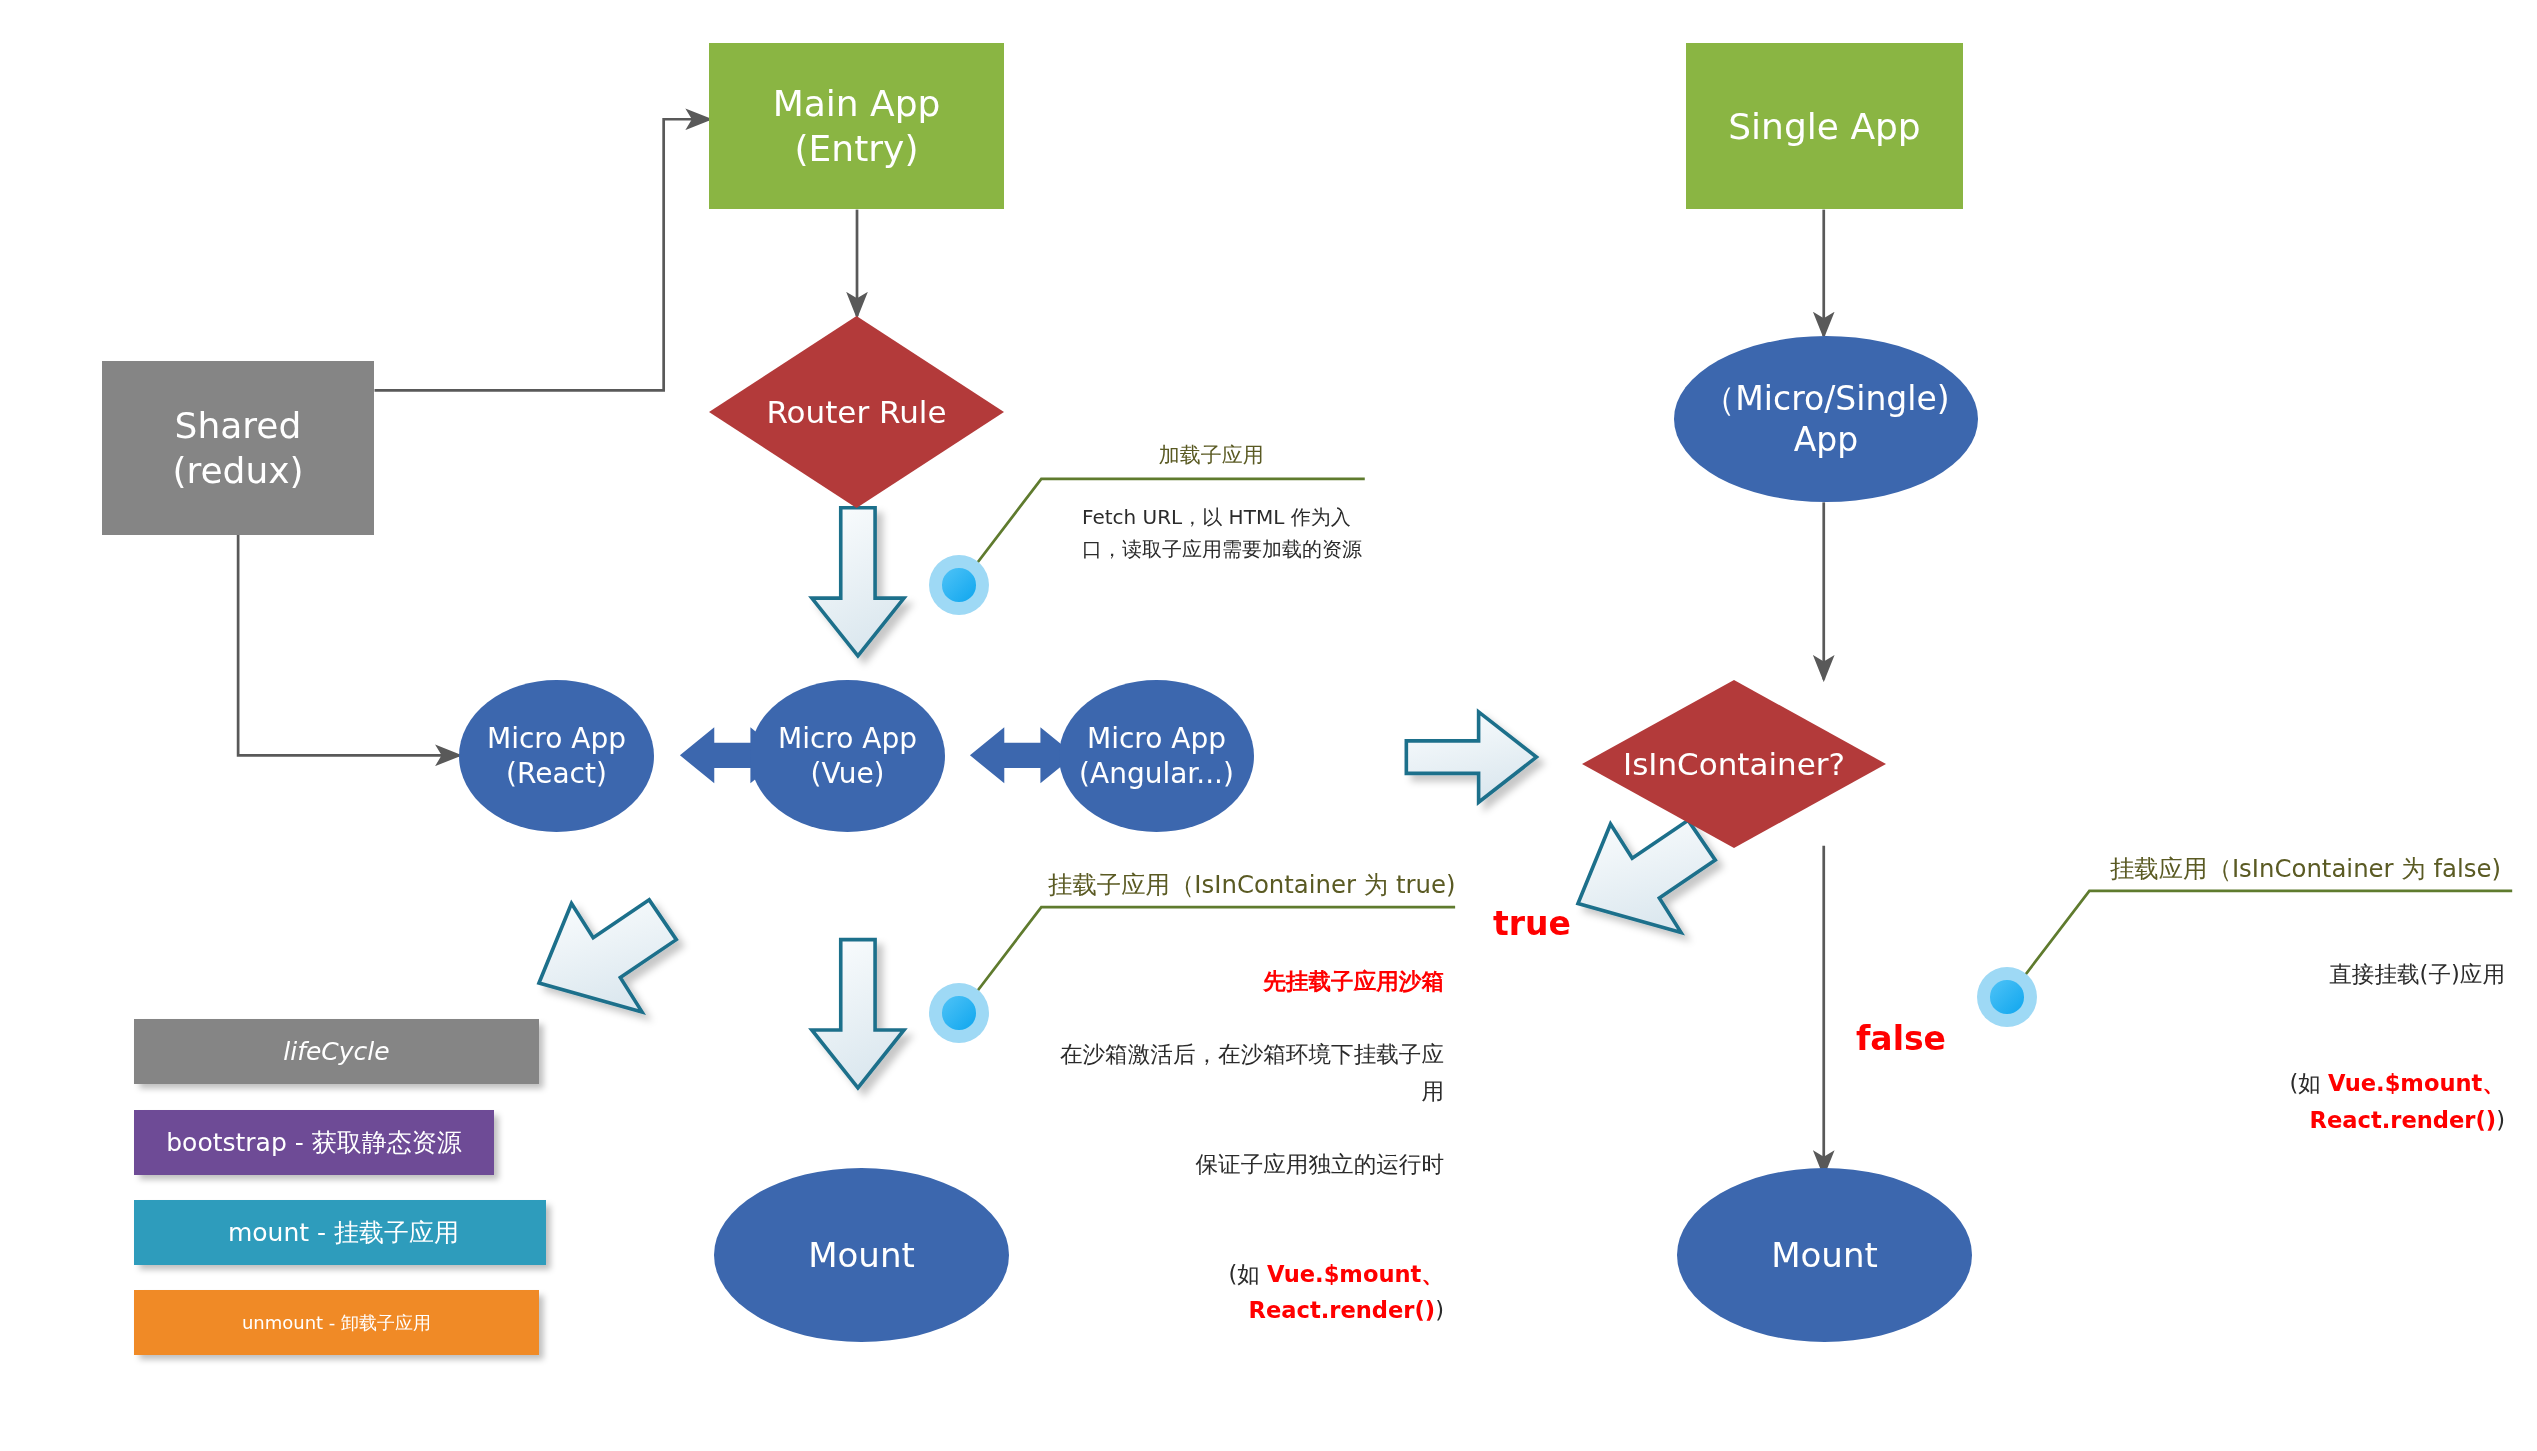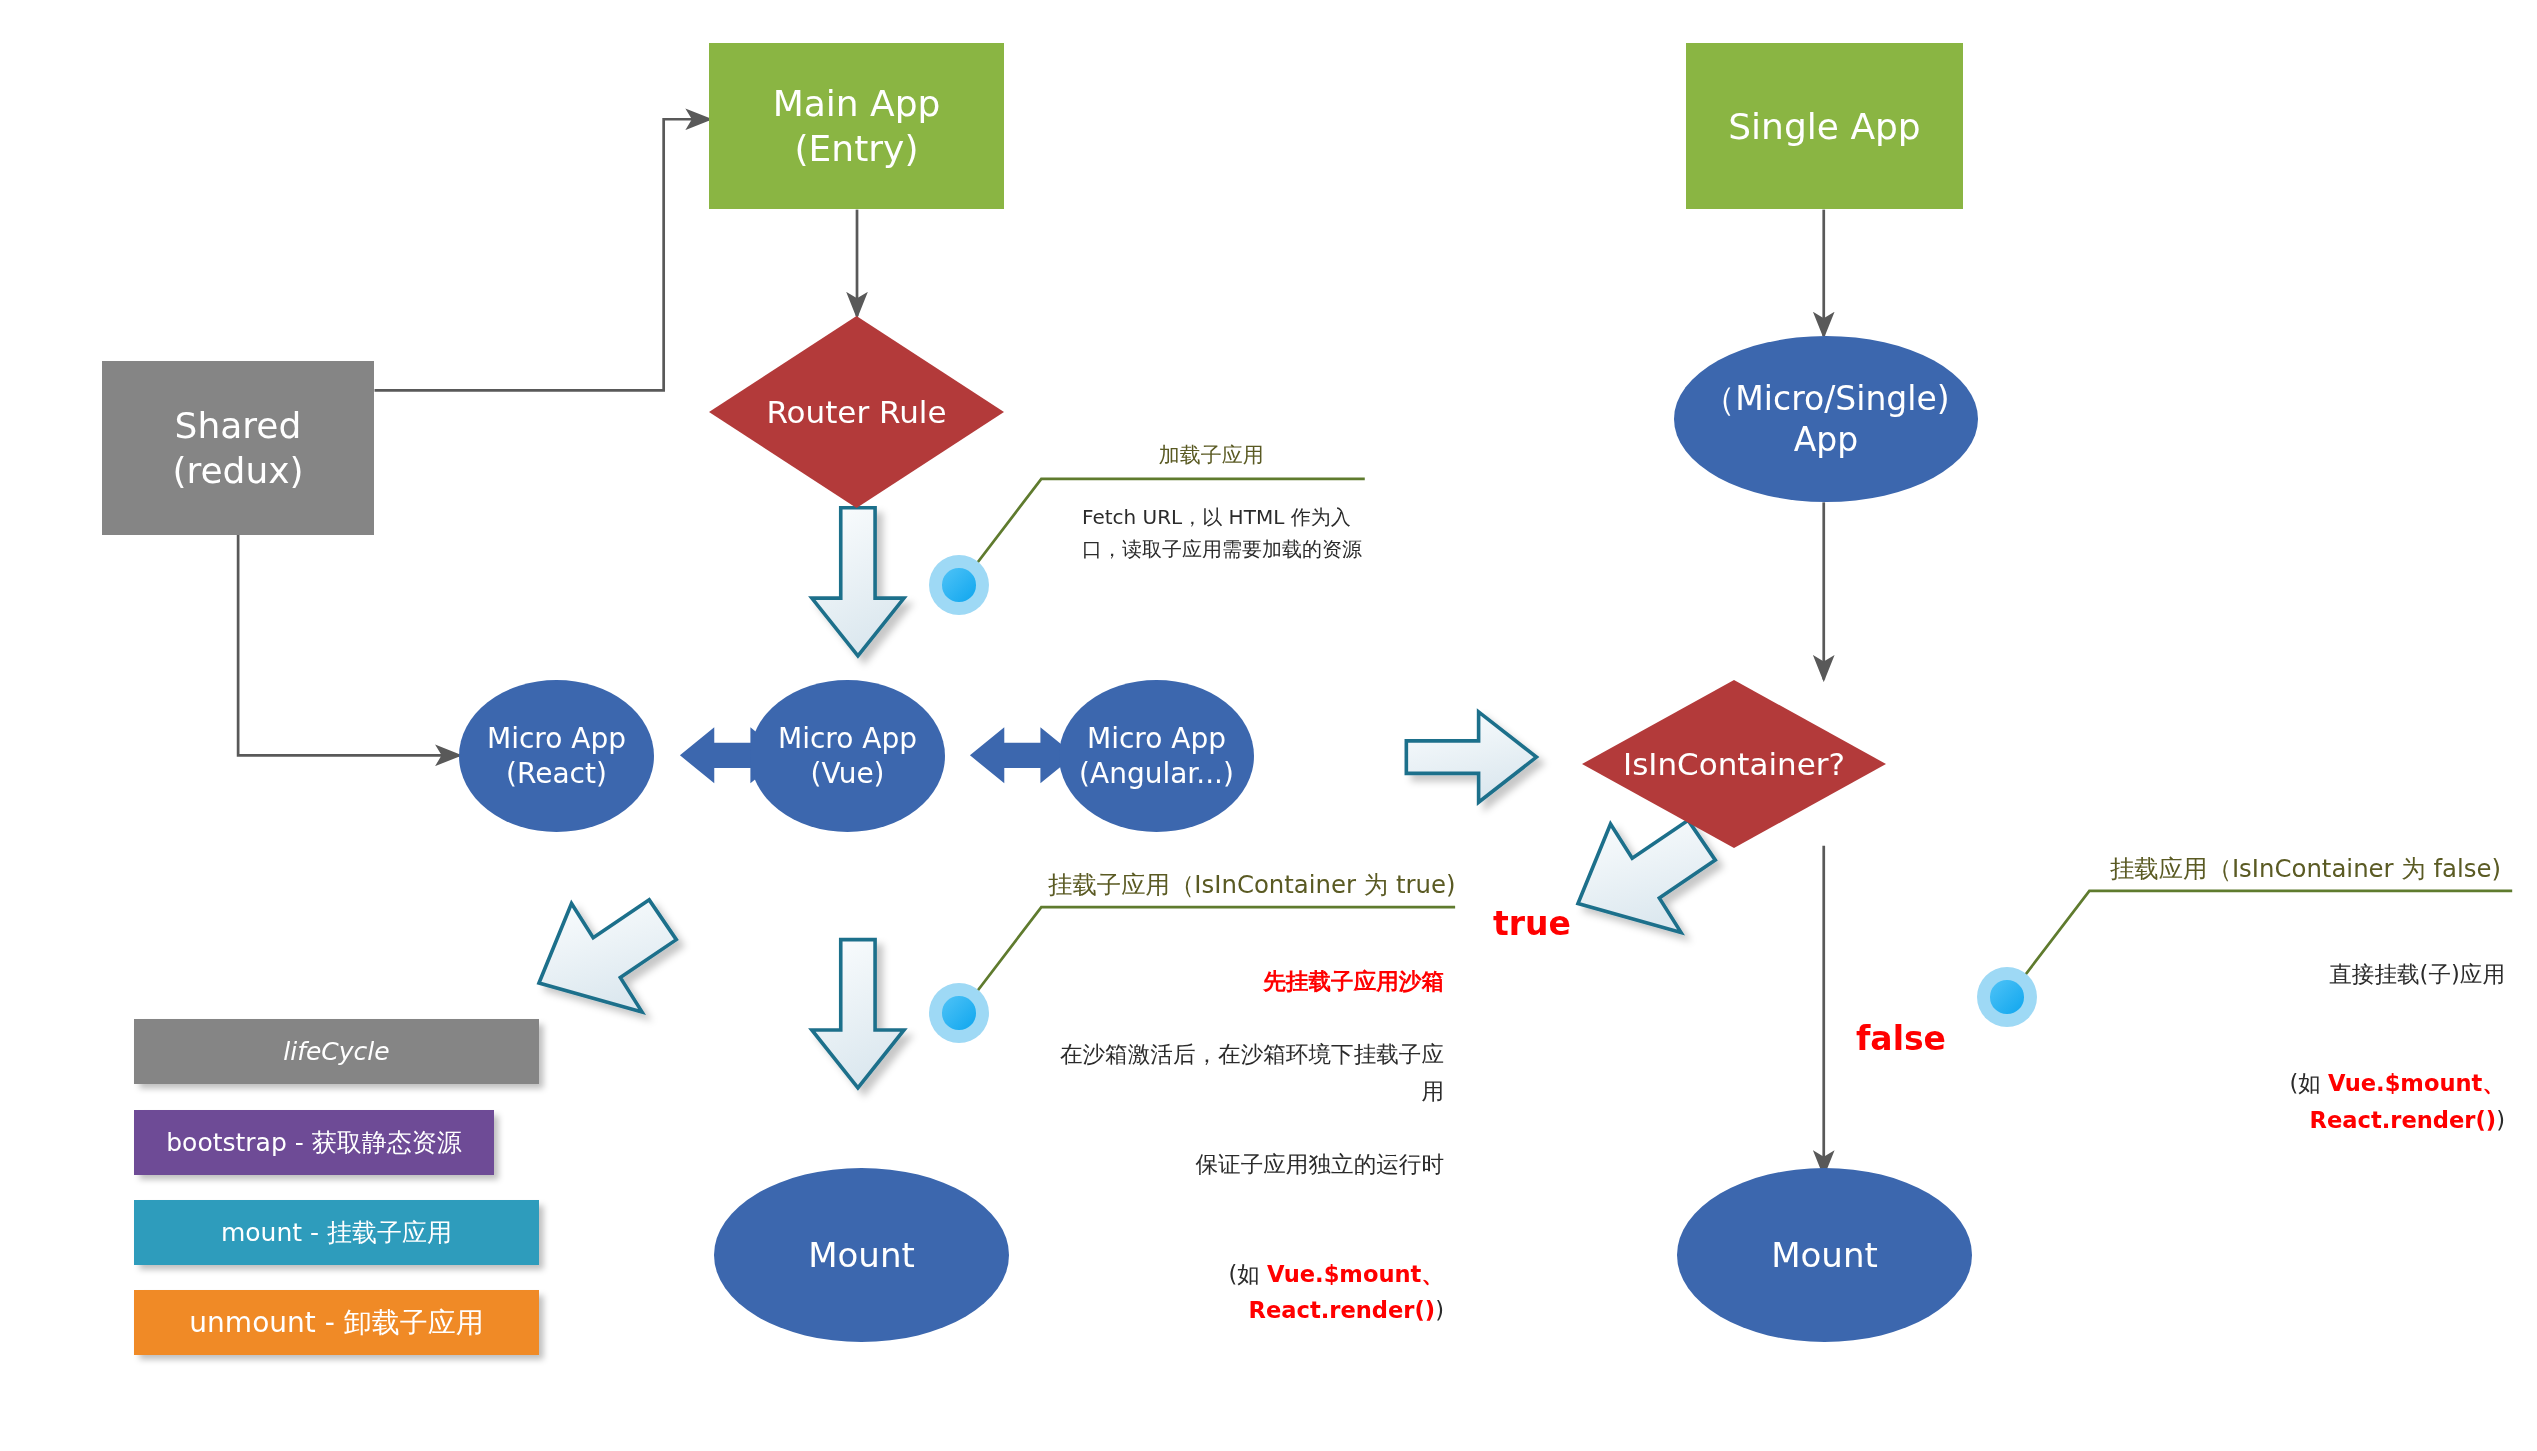--- a/index.html
+++ b/index.html
@@ -16,21 +16,21 @@
   .rect-gray{background:#858585;}
   .ellipse{background:#3C67AE;border-radius:50%;}
 
   .lbl{white-space:pre-line;}
 
   
   .legend-box{position:absolute;display:flex;align-items:center;justify-content:center;
        color:#ffffff;box-shadow:5.4px 5.4px 6.3px rgba(0,0,0,.26);}
   .lg-gray{background:#858585;font-style:italic;}
   .lg-purple{background:#6E4B96;}
-  .lg-teal{background:#2E9CBC;}
+  .lg-teal{background:#2E9CBC;padding-left:7px;}
   .lg-orange{background:#F08A26;}
 
   
   .callout{position:absolute;}
   .callout-title{color:#5A5A23;white-space:nowrap;}
   .callout-body{color:#2b2b2b;white-space:pre-line;}
   .cdot{position:absolute;border-radius:50%;}
   .cdot .halo{position:absolute;left:0;top:0;width:100%;height:100%;
      border-radius:50%;background:#9ED9F5;}
   .cdot .core{position:absolute;left:22%;top:22%;width:56%;height:56%;
@@ -161,21 +161,21 @@
 
   <div class="legend-box lg-gray" style="left:134px;top:1019px;width:405px;height:65px;font-size:25px;">
     <span>lifeCycle</span>
   </div>
   <div class="legend-box lg-purple" style="left:134px;top:1110px;width:360px;height:65px;font-size:25px;">
     <span>bootstrap - 获取静态资源</span>
   </div>
   <div class="legend-box lg-teal" style="left:134px;top:1200px;width:405px;height:65px;font-size:25px;">
     <span>mount - 挂载子应用</span>
   </div>
-  <div class="legend-box lg-orange" style="left:134px;top:1290px;width:405px;height:65px;font-size:28px;">
+  <div class="legend-box lg-orange" style="left:134px;top:1290px;width:405px;height:65px;font-size:18px;">
     <span>unmount - 卸载子应用</span>
   </div>
 
   <div class="cdot" style="left:929px;top:555px;width:60px;height:60px;">
     <div class="halo"></div>
     <div class="core"></div>
   </div>
   <div class="callout" style="left:1048px;top:441px;width:343px;">
     <div class="callout-title" style="font-size:21px;text-align:center;padding-right:16.3px;margin-bottom:7.2px;">加载子应用</div>
     <div style="height:2.7px;"></div>

